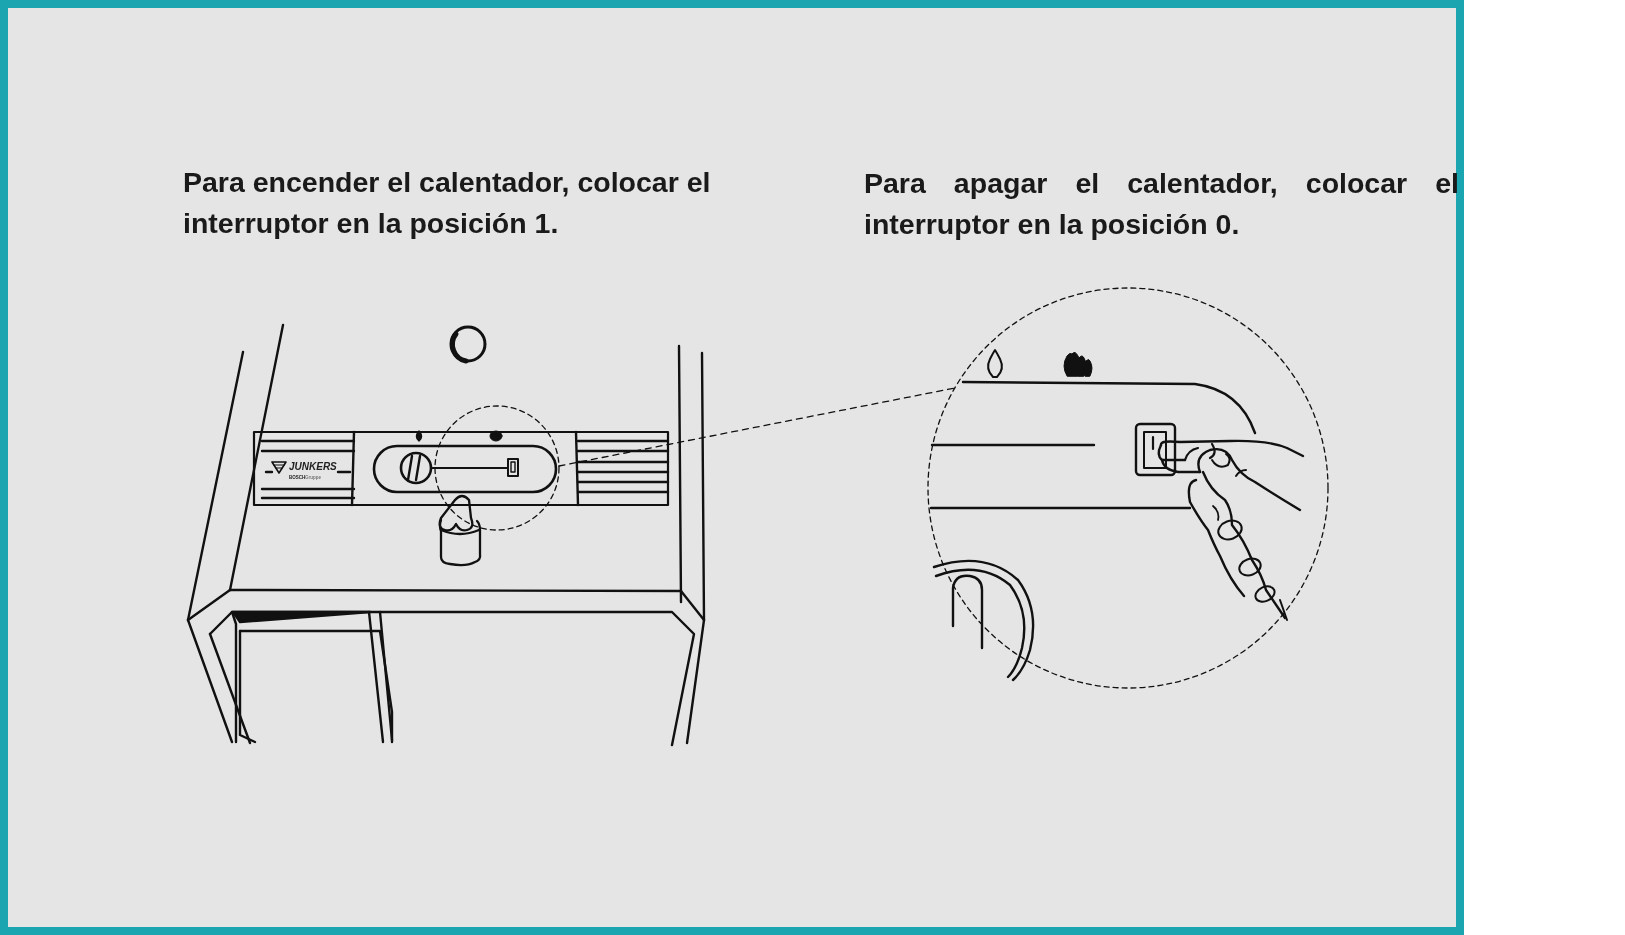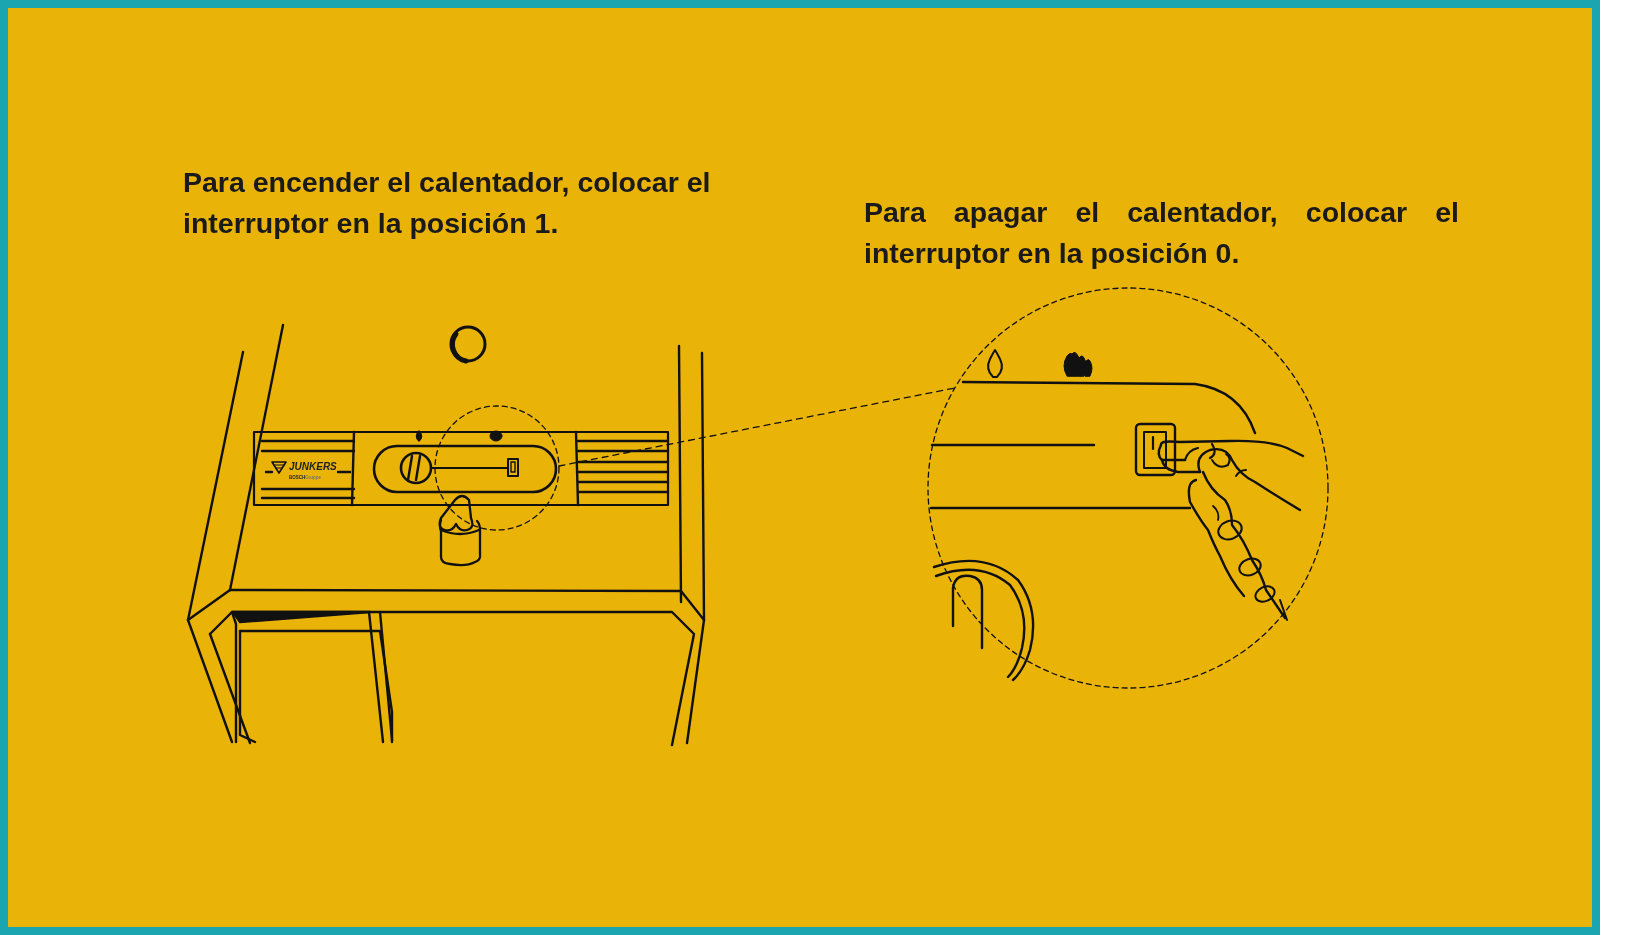--- a/index.html
+++ b/index.html
@@ -1,34 +1,34 @@
 <!DOCTYPE html>
 <html><head>
 <meta charset="utf-8">
 <style>
   html, body { margin: 0; padding: 0; background: #ffffff; }
   body { width: 1625px; height: 935px; overflow: hidden; }
   .frame {
     position: absolute; left: 0; top: 0;
-    width: 1600px; height: 935px;
+    width: 1464px; height: 935px;
     box-sizing: border-box;
     border: 8px solid #1aa5b0;
-    background: #eab308;
+    background: #e5e5e5;
   }
   .caption {
     position: absolute;
     font-family: "Liberation Sans", sans-serif;
     font-weight: bold;
     font-size: 28.5px;
     line-height: 41px;
     color: #1a1a1a;
     margin: 0;
   }
   .caption-left { left: 175px; top: 154px; width: 600px; }
-  .caption-right { left: 856px; top: 155px; width: 595px; text-align: justify; text-align-last: left; margin-top: 29px; }
+  .caption-right { left: 856px; top: 155px; width: 595px; text-align: justify; text-align-last: left; }
   .illus { position: absolute; left: 0; top: 0; width: 1625px; height: 743px; pointer-events: none; }
   .illus svg { position: absolute; left: 0; top: 0; }
   .brand-text { font-family: "Liberation Sans", sans-serif; font-weight: bold; font-style: italic; }
   .brand-sub { font-family: "Liberation Sans", sans-serif; font-weight: bold; }
 </style>
 </head>
 <body>
 
 <div class="frame">
 

